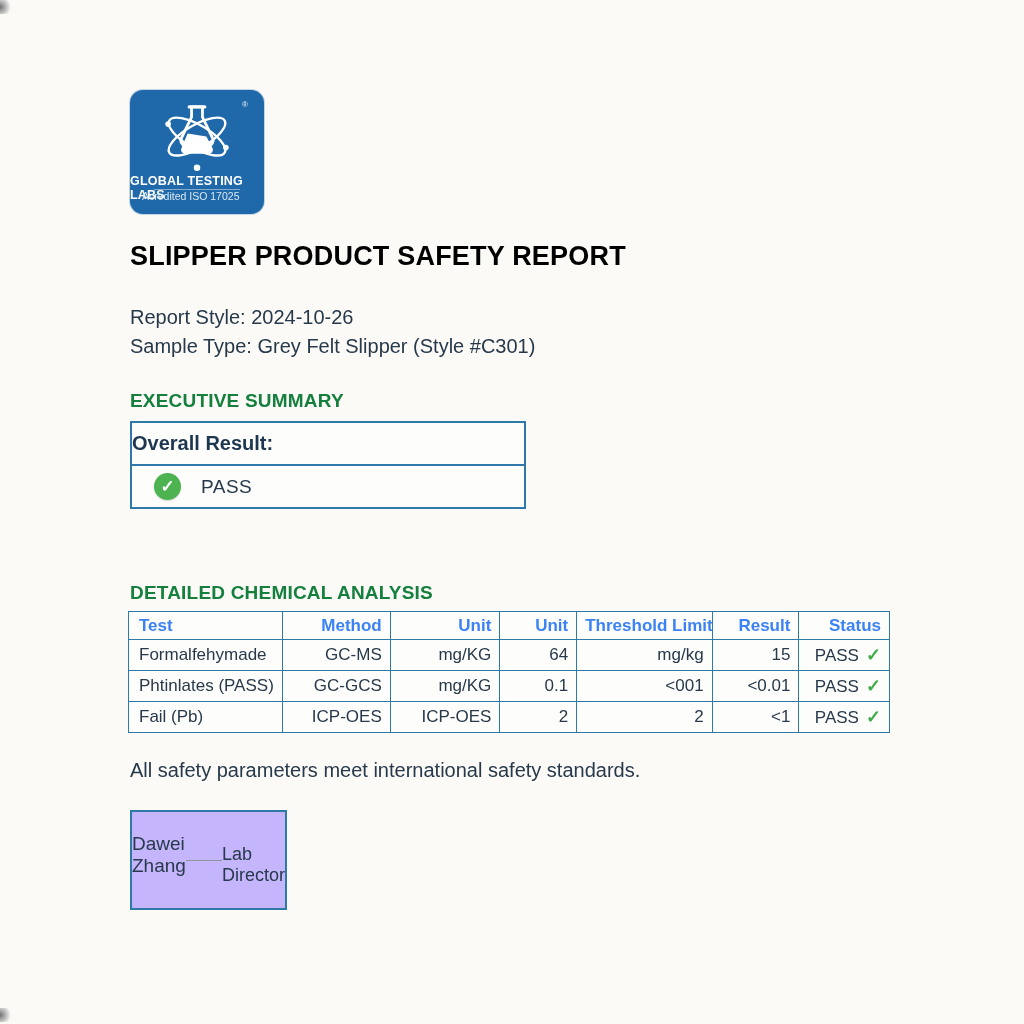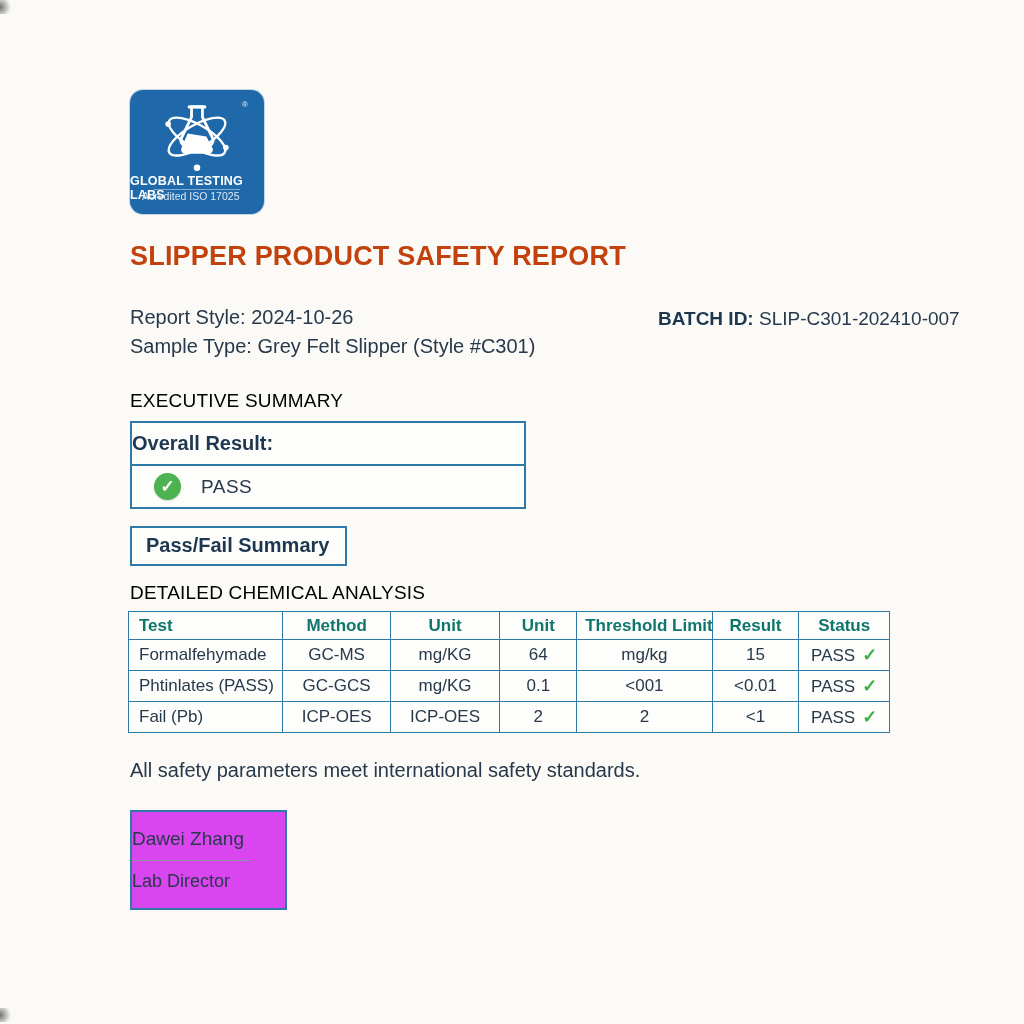--- a/index.html
+++ b/index.html
@@ -11,48 +11,48 @@
 
   
   .logo{position:absolute;left:130px;top:90px;width:134px;height:124px;background:#1f68a9;border-radius:13px;box-shadow:0 0 0 1px rgba(31,104,169,.25);}
   .logo svg{position:absolute;left:24px;top:6px;width:86px;height:78px;}
   .logo .reg{position:absolute;right:16px;top:10px;color:#e8f0f7;font-size:8px;}
   .logo-name{position:absolute;left:0;right:0;top:84px;color:#ffffff;font-weight:bold;font-size:12.5px;letter-spacing:.2px;}
   .logo-sub{position:absolute;left:0;right:0;top:100px;text-align:left;color:#dce9f4;font-size:10.5px;border-top:0;margin-left:12px;}
   .logo-sub-line{position:absolute;left:24px;right:24px;top:99px;border-top:1px solid rgba(255,255,255,.45);}
 
   
-  .title{position:absolute;left:130px;top:241px;font-size:27px;font-weight:bold;color:#c2410c;letter-spacing:.2px;text-align:right;}
+  .title{position:absolute;left:130px;top:241px;font-size:27px;font-weight:bold;color:#000000;letter-spacing:.2px;text-align:right;}
   .meta-left{position:absolute;left:130px;top:303px;font-size:20px;line-height:29px;color:#27394a;}
   .batch{position:absolute;left:658px;top:308px;font-size:19px;color:#27394a;white-space:nowrap;}
   .batch b{color:#1e3750;}
 
   
-  .sec-heading{position:absolute;font-size:19px;font-weight:normal;color:#000000;letter-spacing:.2px;}
+  .sec-heading{position:absolute;font-size:19px;font-weight:bold;color:#15803d;letter-spacing:.2px;}
   .exec-heading{left:130px;top:390px;}
   .overall-box{position:absolute;left:130px;top:421px;width:392px;height:84px;border:2px solid #2e79a8;background:#fdfdfb;}
   .overall-row1{height:41px;border-bottom:2px solid #2e79a8;display:flex;align-items:center;font-size:20px;font-weight:bold;color:#1e3750;}
   .overall-row2{height:41px;display:flex;align-items:center;padding-left:22px;gap:20px;}
   .check-circle{width:27px;height:27px;border-radius:50%;background:#4db350;color:#ffffff;display:flex;align-items:center;justify-content:center;font-size:17px;font-weight:bold;box-shadow:0 1px 2px rgba(0,0,0,.15);}
   .overall-result{font-size:19px;color:#27394a;letter-spacing:.5px;}
 
   .passfail-box{position:absolute;left:130px;top:526px;border:2px solid #2e79a8;background:#fdfdfb;padding:6px 16px 7px 14px;font-size:20px;font-weight:bold;color:#1e3750;}
   .detail-heading{left:130px;top:582px;}
 
   
   table.chem{position:absolute;left:128px;top:611px;width:762px;border-collapse:collapse;font-size:17px;color:#27394a;background:#fdfdfb;table-layout:fixed;}
-  table.chem th, table.chem td{border:1.6px solid #2e79a8;padding:0 8px;height:30px;text-align:center;font-weight:normal;overflow:hidden;white-space:nowrap;}
-  table.chem th{font-weight:bold;color:#0f766e;height:27px;margin-top:8px;}
+  table.chem th, table.chem td{border:1.6px solid #2e79a8;padding:0 8px;height:30px;text-align:right;font-weight:normal;overflow:hidden;white-space:nowrap;}
+  table.chem th{font-weight:bold;color:#3b82f6;height:27px;margin-top:8px;}
   table.chem th.c0, table.chem td.c0{text-align:left;padding-left:10px;}
   .status-check{color:#3fae49;font-weight:bold;margin-left:7px;font-size:18px;}
 
   .footer-note{position:absolute;left:130px;top:759px;font-size:20px;color:#27394a;}
 
   
-  .sig-box{position:absolute;left:130px;top:810px;width:153px;height:96px;border:2px solid #2e79a8;background:#d946ef;display:flex;flex-direction:column;align-items:flex-start;justify-content:center;}
+  .sig-box{position:absolute;left:130px;top:810px;width:153px;height:96px;border:2px solid #2e79a8;background:#c4b5fd;display:flex;flex-direction:row;align-items:center;justify-content:center;}
   .sig-name{font-size:19px;color:#27394a;padding-bottom:10px;}
   .sig-line{width:118px;border-top:1.5px solid #8a97a1;}
   .sig-title{font-size:18px;color:#27394a;padding-top:10px;}
 </style>
 </head>
 <body>
 
 <div class="page">
   <div class="corner tl"></div>
   <div class="corner bl"></div>
@@ -75,32 +75,30 @@
     <div class="logo-sub-line"></div>
     <div class="logo-sub">Acredited ISO 17025</div>
   </div>
 
   <div class="title">SLIPPER PRODUCT SAFETY REPORT</div>
 
   <div class="meta-left">
     <div><span>Report Style: </span><span>2024-10-26</span></div>
     <div><span>Sample Type: </span><span>Grey Felt Slipper (Style #C301)</span></div>
   </div>
-  <div class="batch"><b>BATCH ID: </b><span>SLIP-C301-202410-007</span></div>
 
   <div class="sec-heading exec-heading">EXECUTIVE SUMMARY</div>
   <div class="overall-box">
     <div class="overall-row1">Overall Result:</div>
     <div class="overall-row2">
       <span class="check-circle">✓</span>
       <span class="overall-result">PASS</span>
     </div>
   </div>
 
-  <div class="passfail-box">Pass/Fail Summary</div>
 
   <div class="sec-heading detail-heading">DETAILED CHEMICAL ANALYSIS</div>
 
   <table class="chem">
     <colgroup>
       <col style="width:20.3%">
         <col style="width:14.1%">
         <col style="width:14.4%">
         <col style="width:10.1%">
       <col style="width:17.8%">

